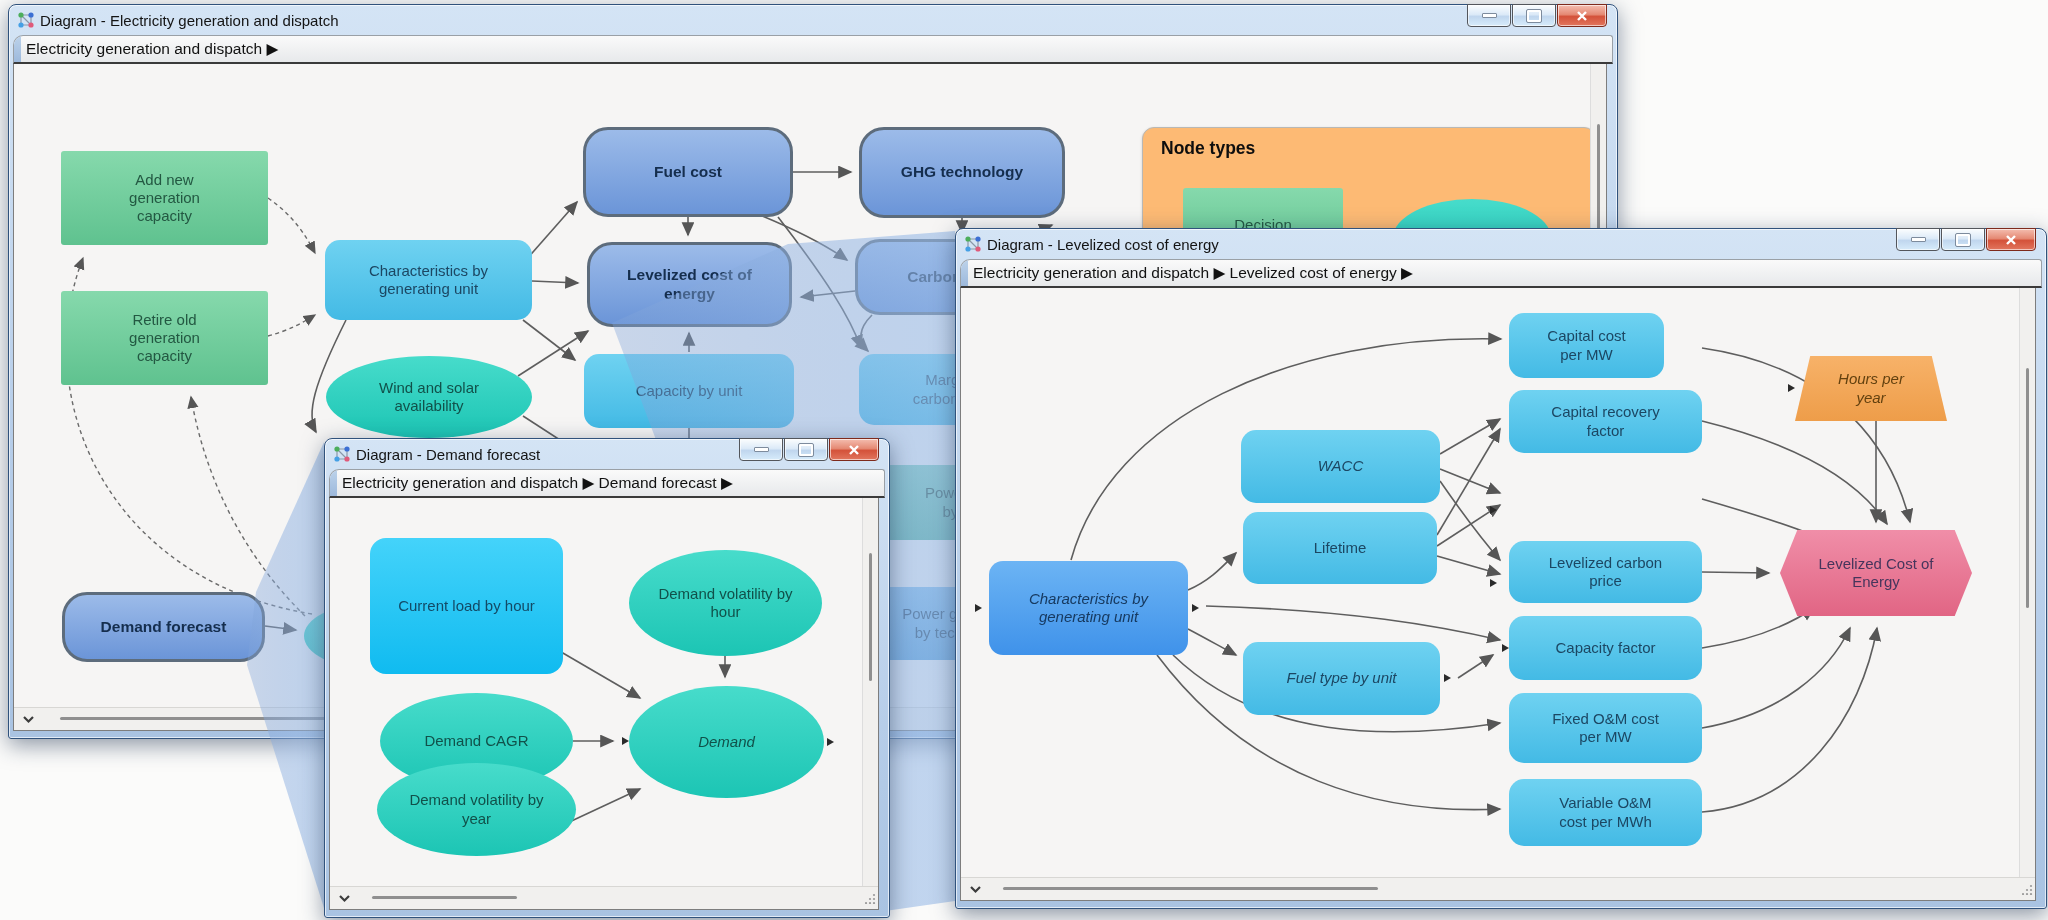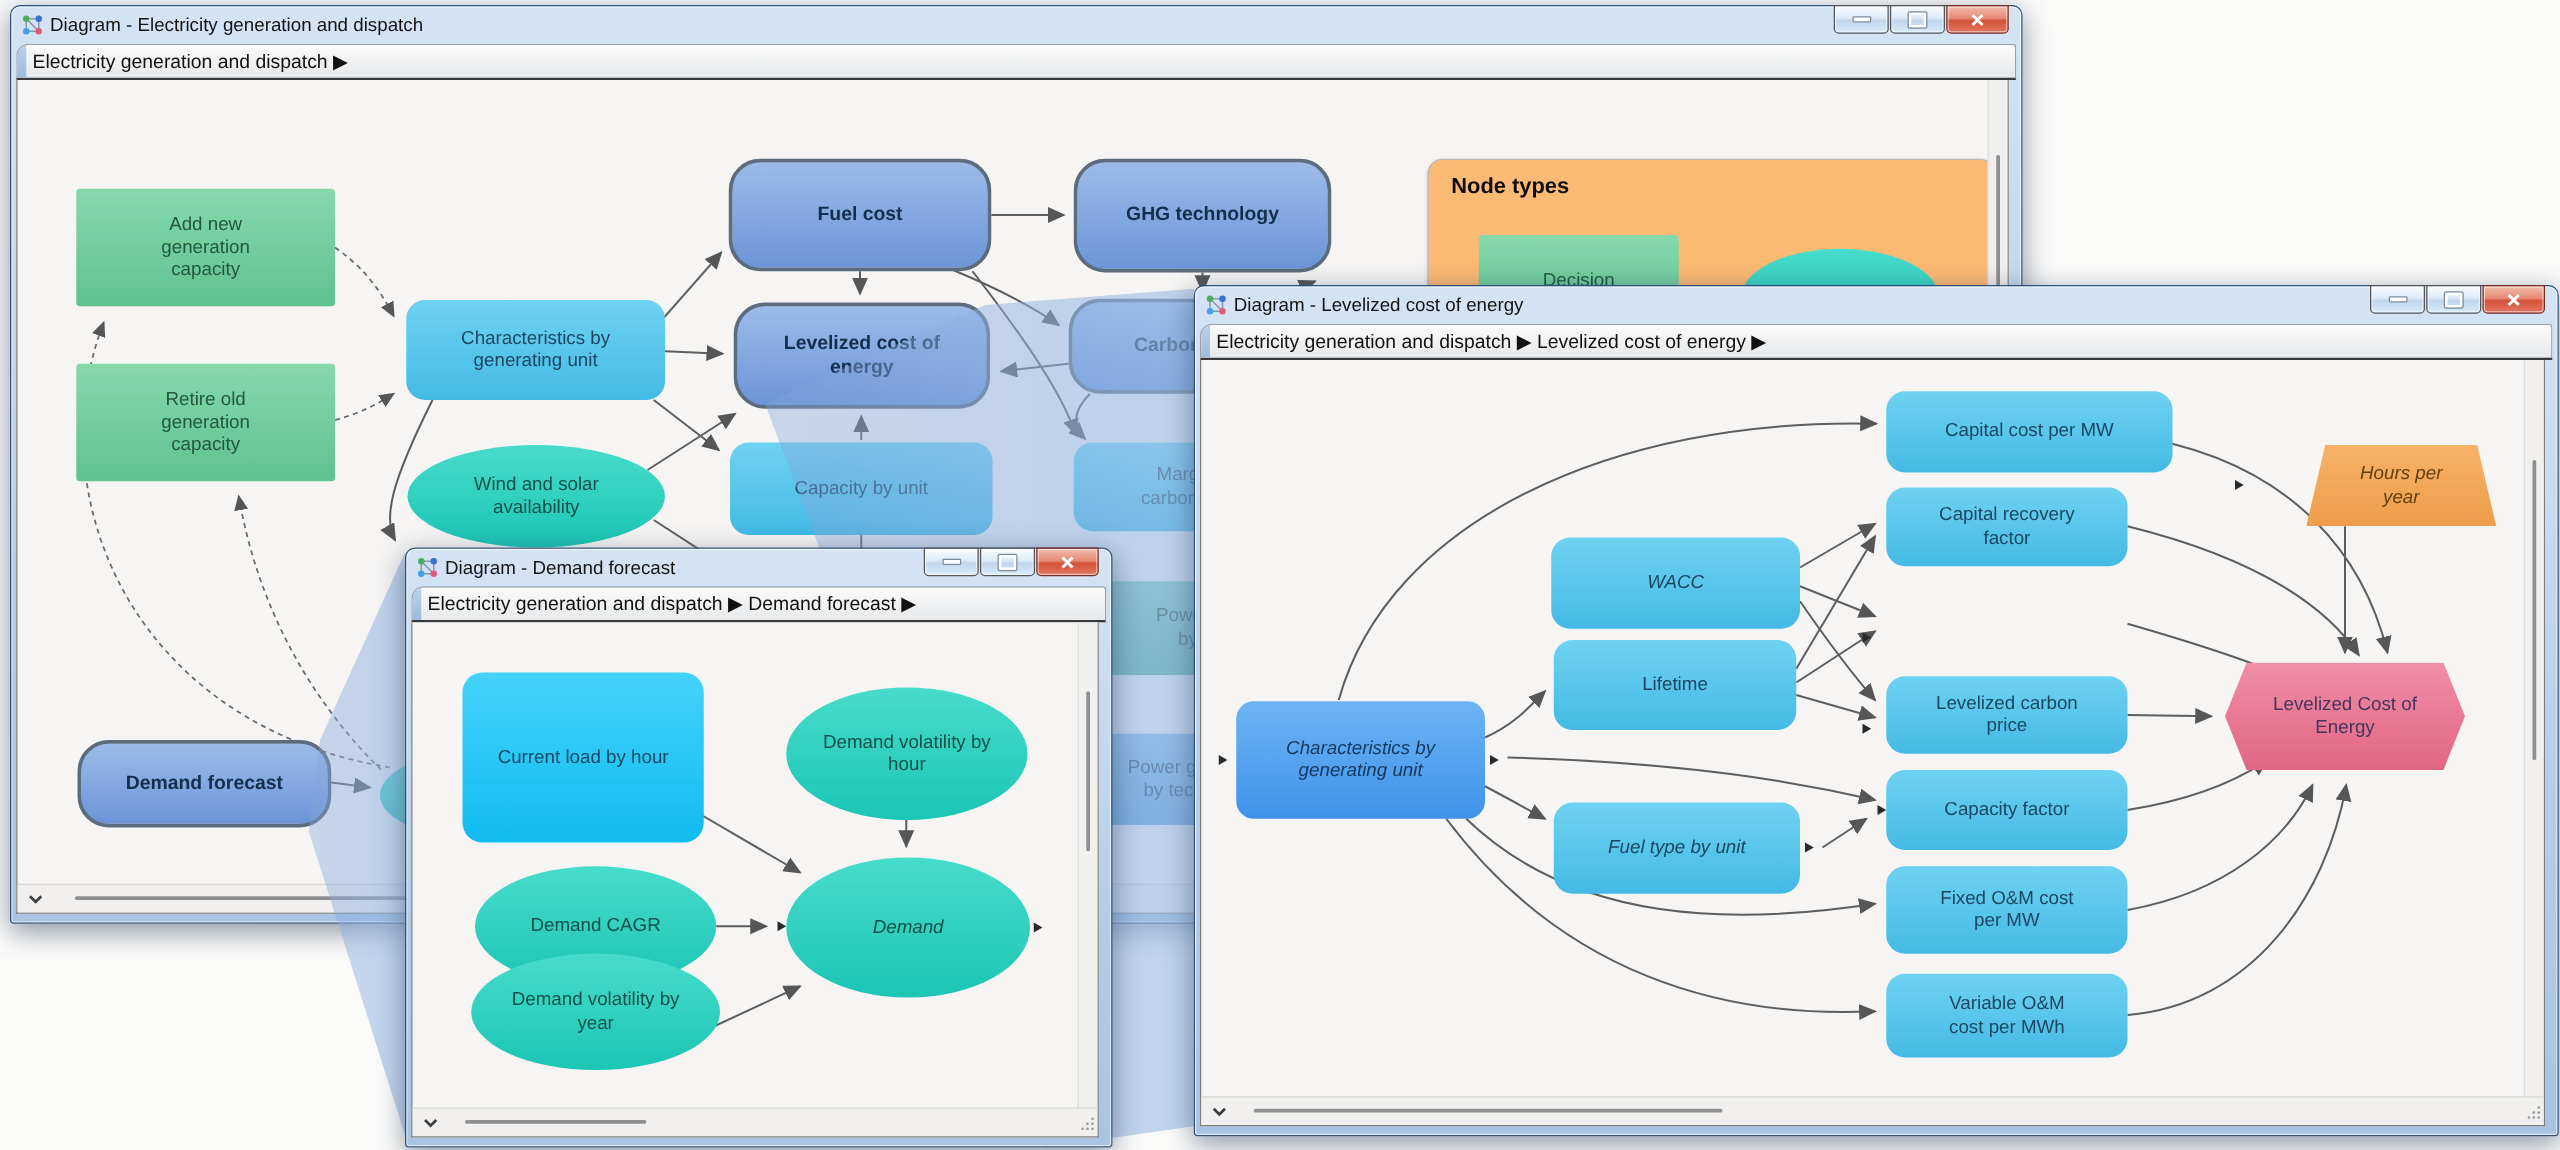--- a/index.html
+++ b/index.html
@@ -315,27 +315,27 @@
       <path class="edgeline" d="M741,284 L808,285" marker-end="url(#m3)"></path>
       <path class="edgeline" d="M741,360 C792,352 828,337 853,320" marker-end="url(#m3)"></path>
       <path class="edgeline" d="M741,440 C820,426 868,384 889,340" marker-end="url(#m3)"></path>
       <path class="edgeline" d="M741,524 C840,516 900,430 916,340" marker-end="url(#m3)"></path>
       <path class="edgeline" d="M915,133 L915,234" marker-end="url(#m3)"></path>
     </svg>
     <div class="node charblue it" style="left:28px;top:273px;width:199px;height:94px;padding:0 18px;">Characteristics by generating unit</div>
     <div class="node variable it" style="left:280px;top:142px;width:199px;height:73px;">WACC</div>
     <div class="node variable" style="left:282px;top:224px;width:194px;height:72px;">Lifetime</div>
     <div class="node variable it" style="left:282px;top:354px;width:197px;height:73px;">Fuel type by unit</div>
-    <div class="node variable" style="left:548px;top:25px;width:229px;height:65px;padding:0 30px;">Capital cost per MW</div>
+    <div class="node variable" style="left:548px;top:25px;width:155px;height:65px;padding:0 30px;">Capital cost per MW</div>
     <div class="node variable" style="left:548px;top:102px;width:193px;height:63px;padding:0 30px;">Capital recovery factor</div>
     <div class="node variable" style="left:548px;top:253px;width:193px;height:62px;padding:0 28px;">Levelized carbon price</div>
     <div class="node variable" style="left:548px;top:328px;width:193px;height:64px;">Capacity factor</div>
     <div class="node variable" style="left:548px;top:405px;width:193px;height:70px;padding:0 36px;">Fixed O&amp;M cost per MW</div>
     <div class="node variable" style="left:548px;top:491px;width:193px;height:67px;padding:0 40px;">Variable O&amp;M cost per MWh</div>
-    <div class="node orangetrap it" style="left:884px;top:68px;width:152px;height:65px;padding:0 28px;">Hours per year</div>
+    <div class="node orangetrap it" style="left:834px;top:68px;width:152px;height:65px;padding:0 28px;">Hours per year</div>
     <div class="node hexpink" style="left:819px;top:242px;width:192px;height:86px;padding:0 24px;">Levelized Cost of Energy</div>
     <div class="vscroll">
         <span class="vthumb" style="top:80px;height:240px;"></span>
       </div>
     <div class="hscroll">
       <span class="chev">
           <svg width="13" height="9" viewBox="0 0 13 9">
             <path d="M2,2 L6.5,6.5 L11,2" stroke="#3c3c3c" stroke-width="2.2" fill="none"></path>
           </svg>
         </span>

